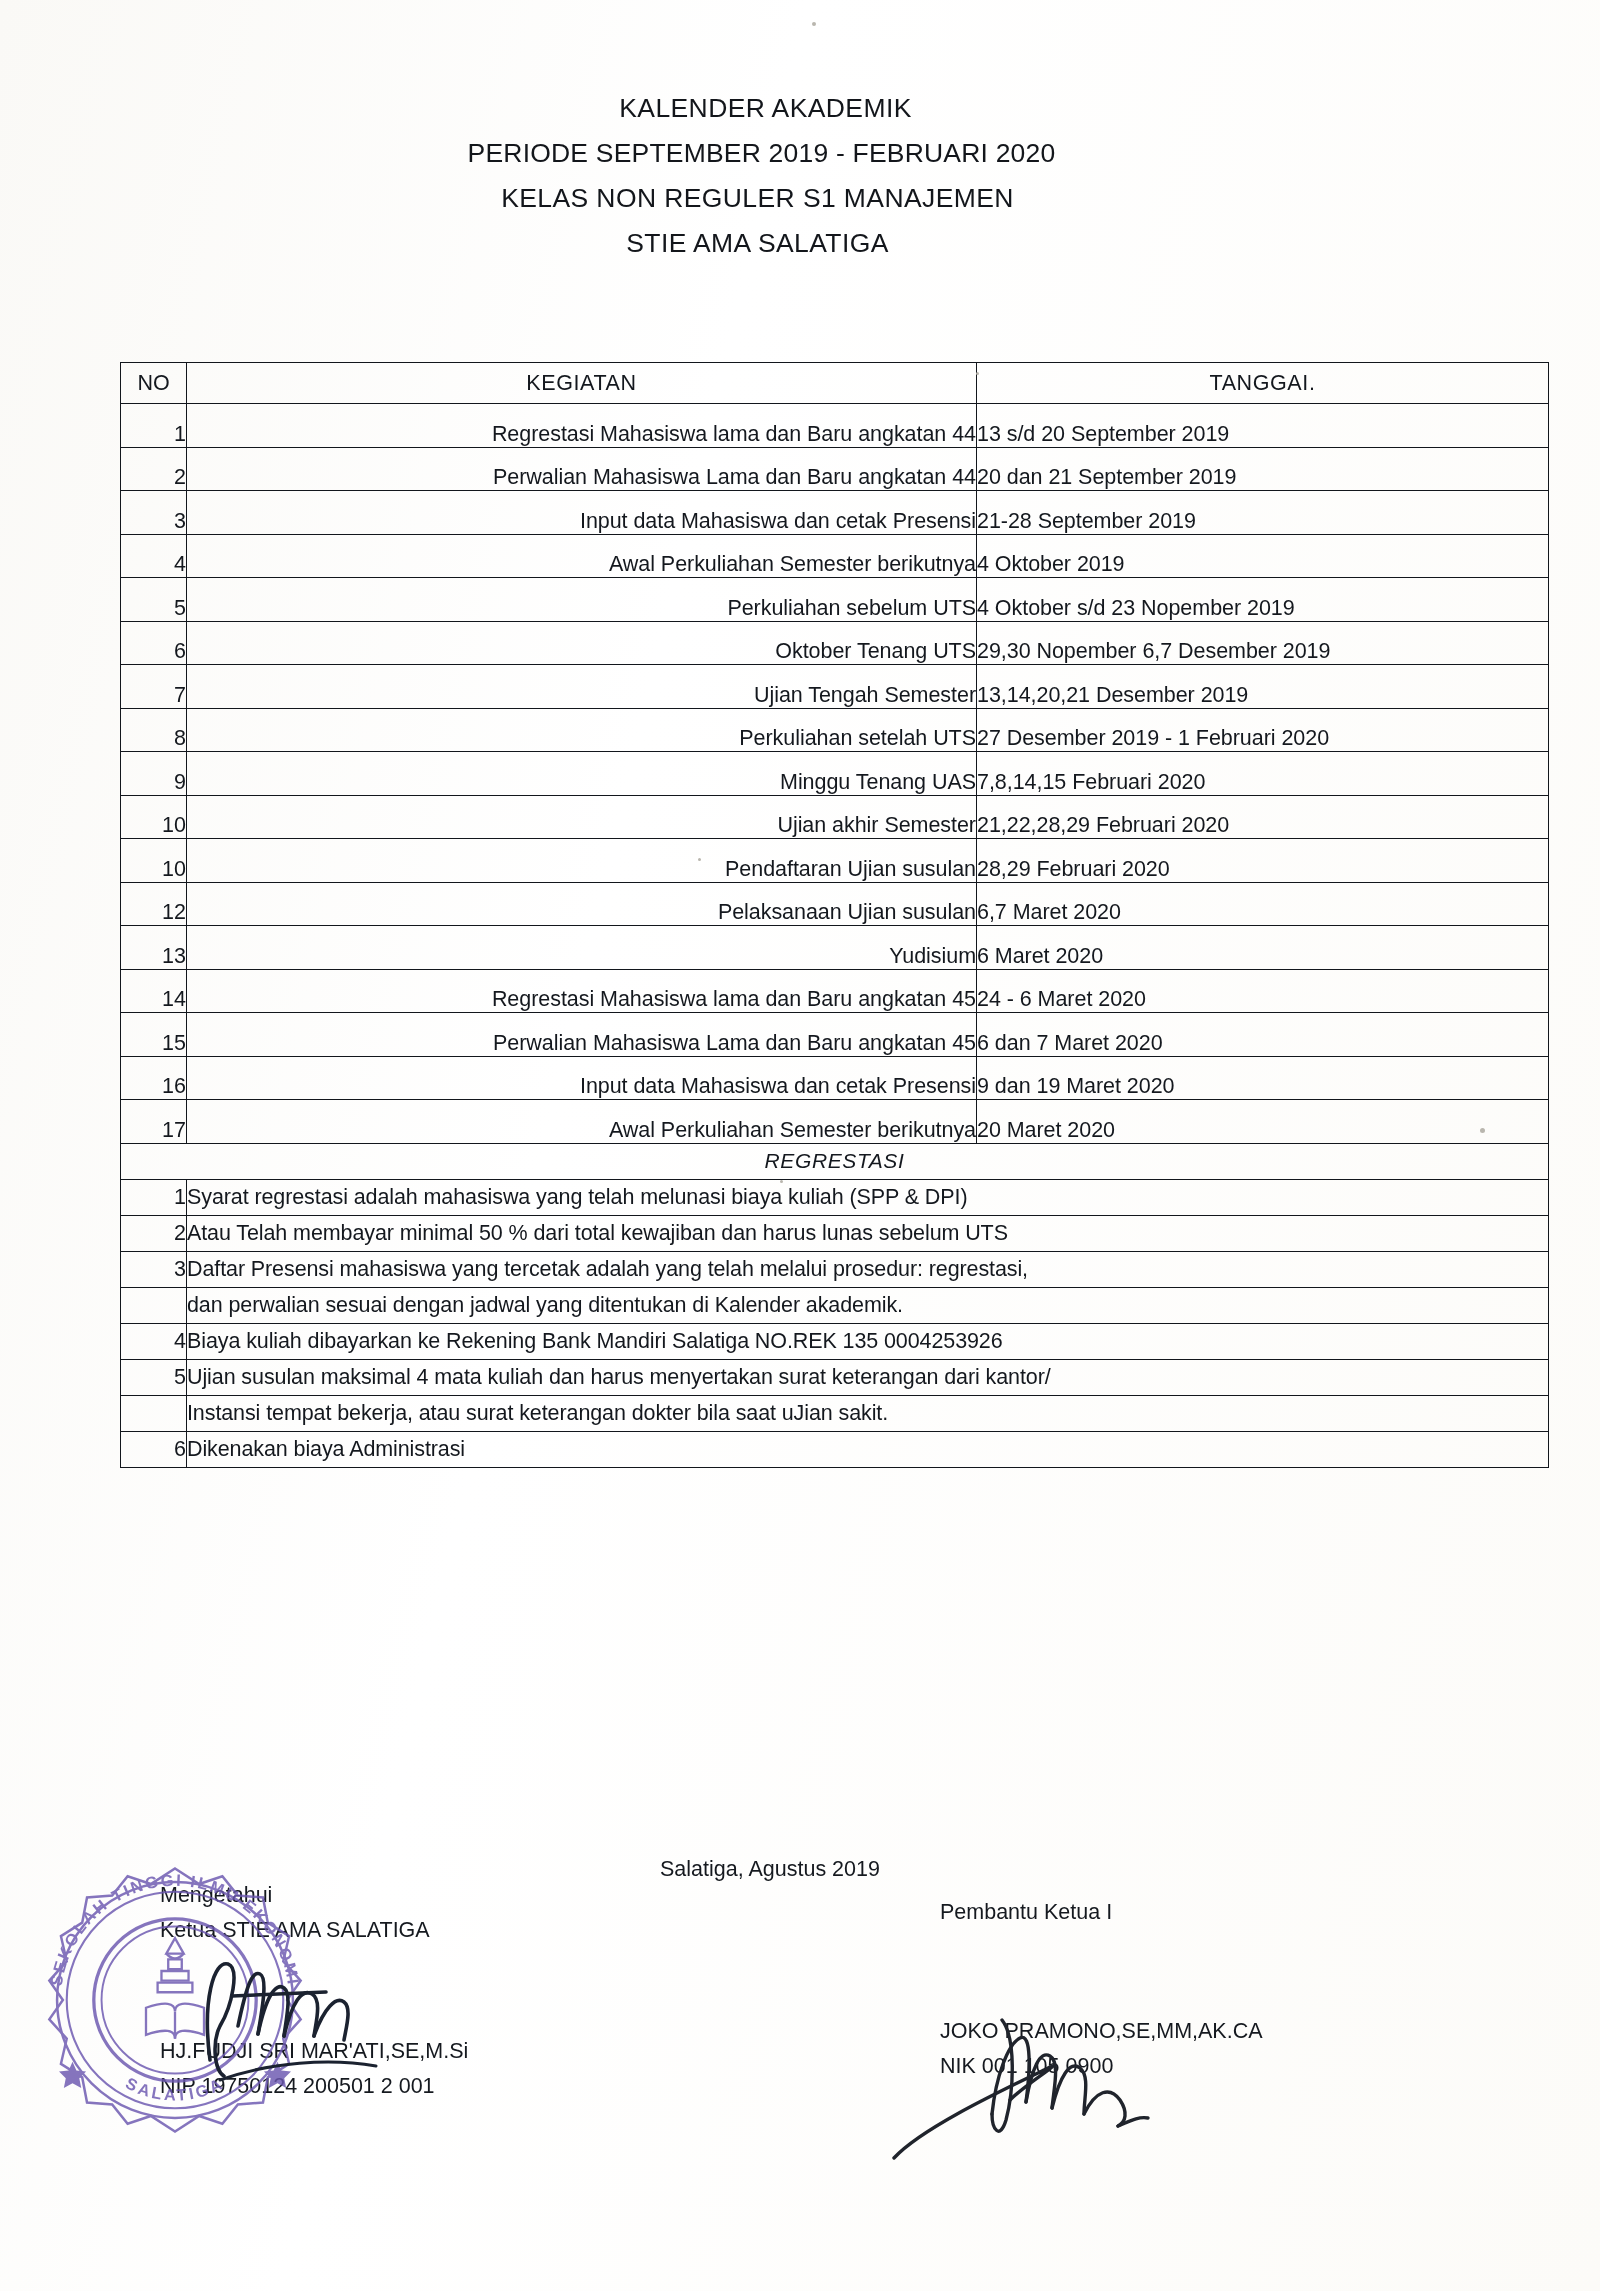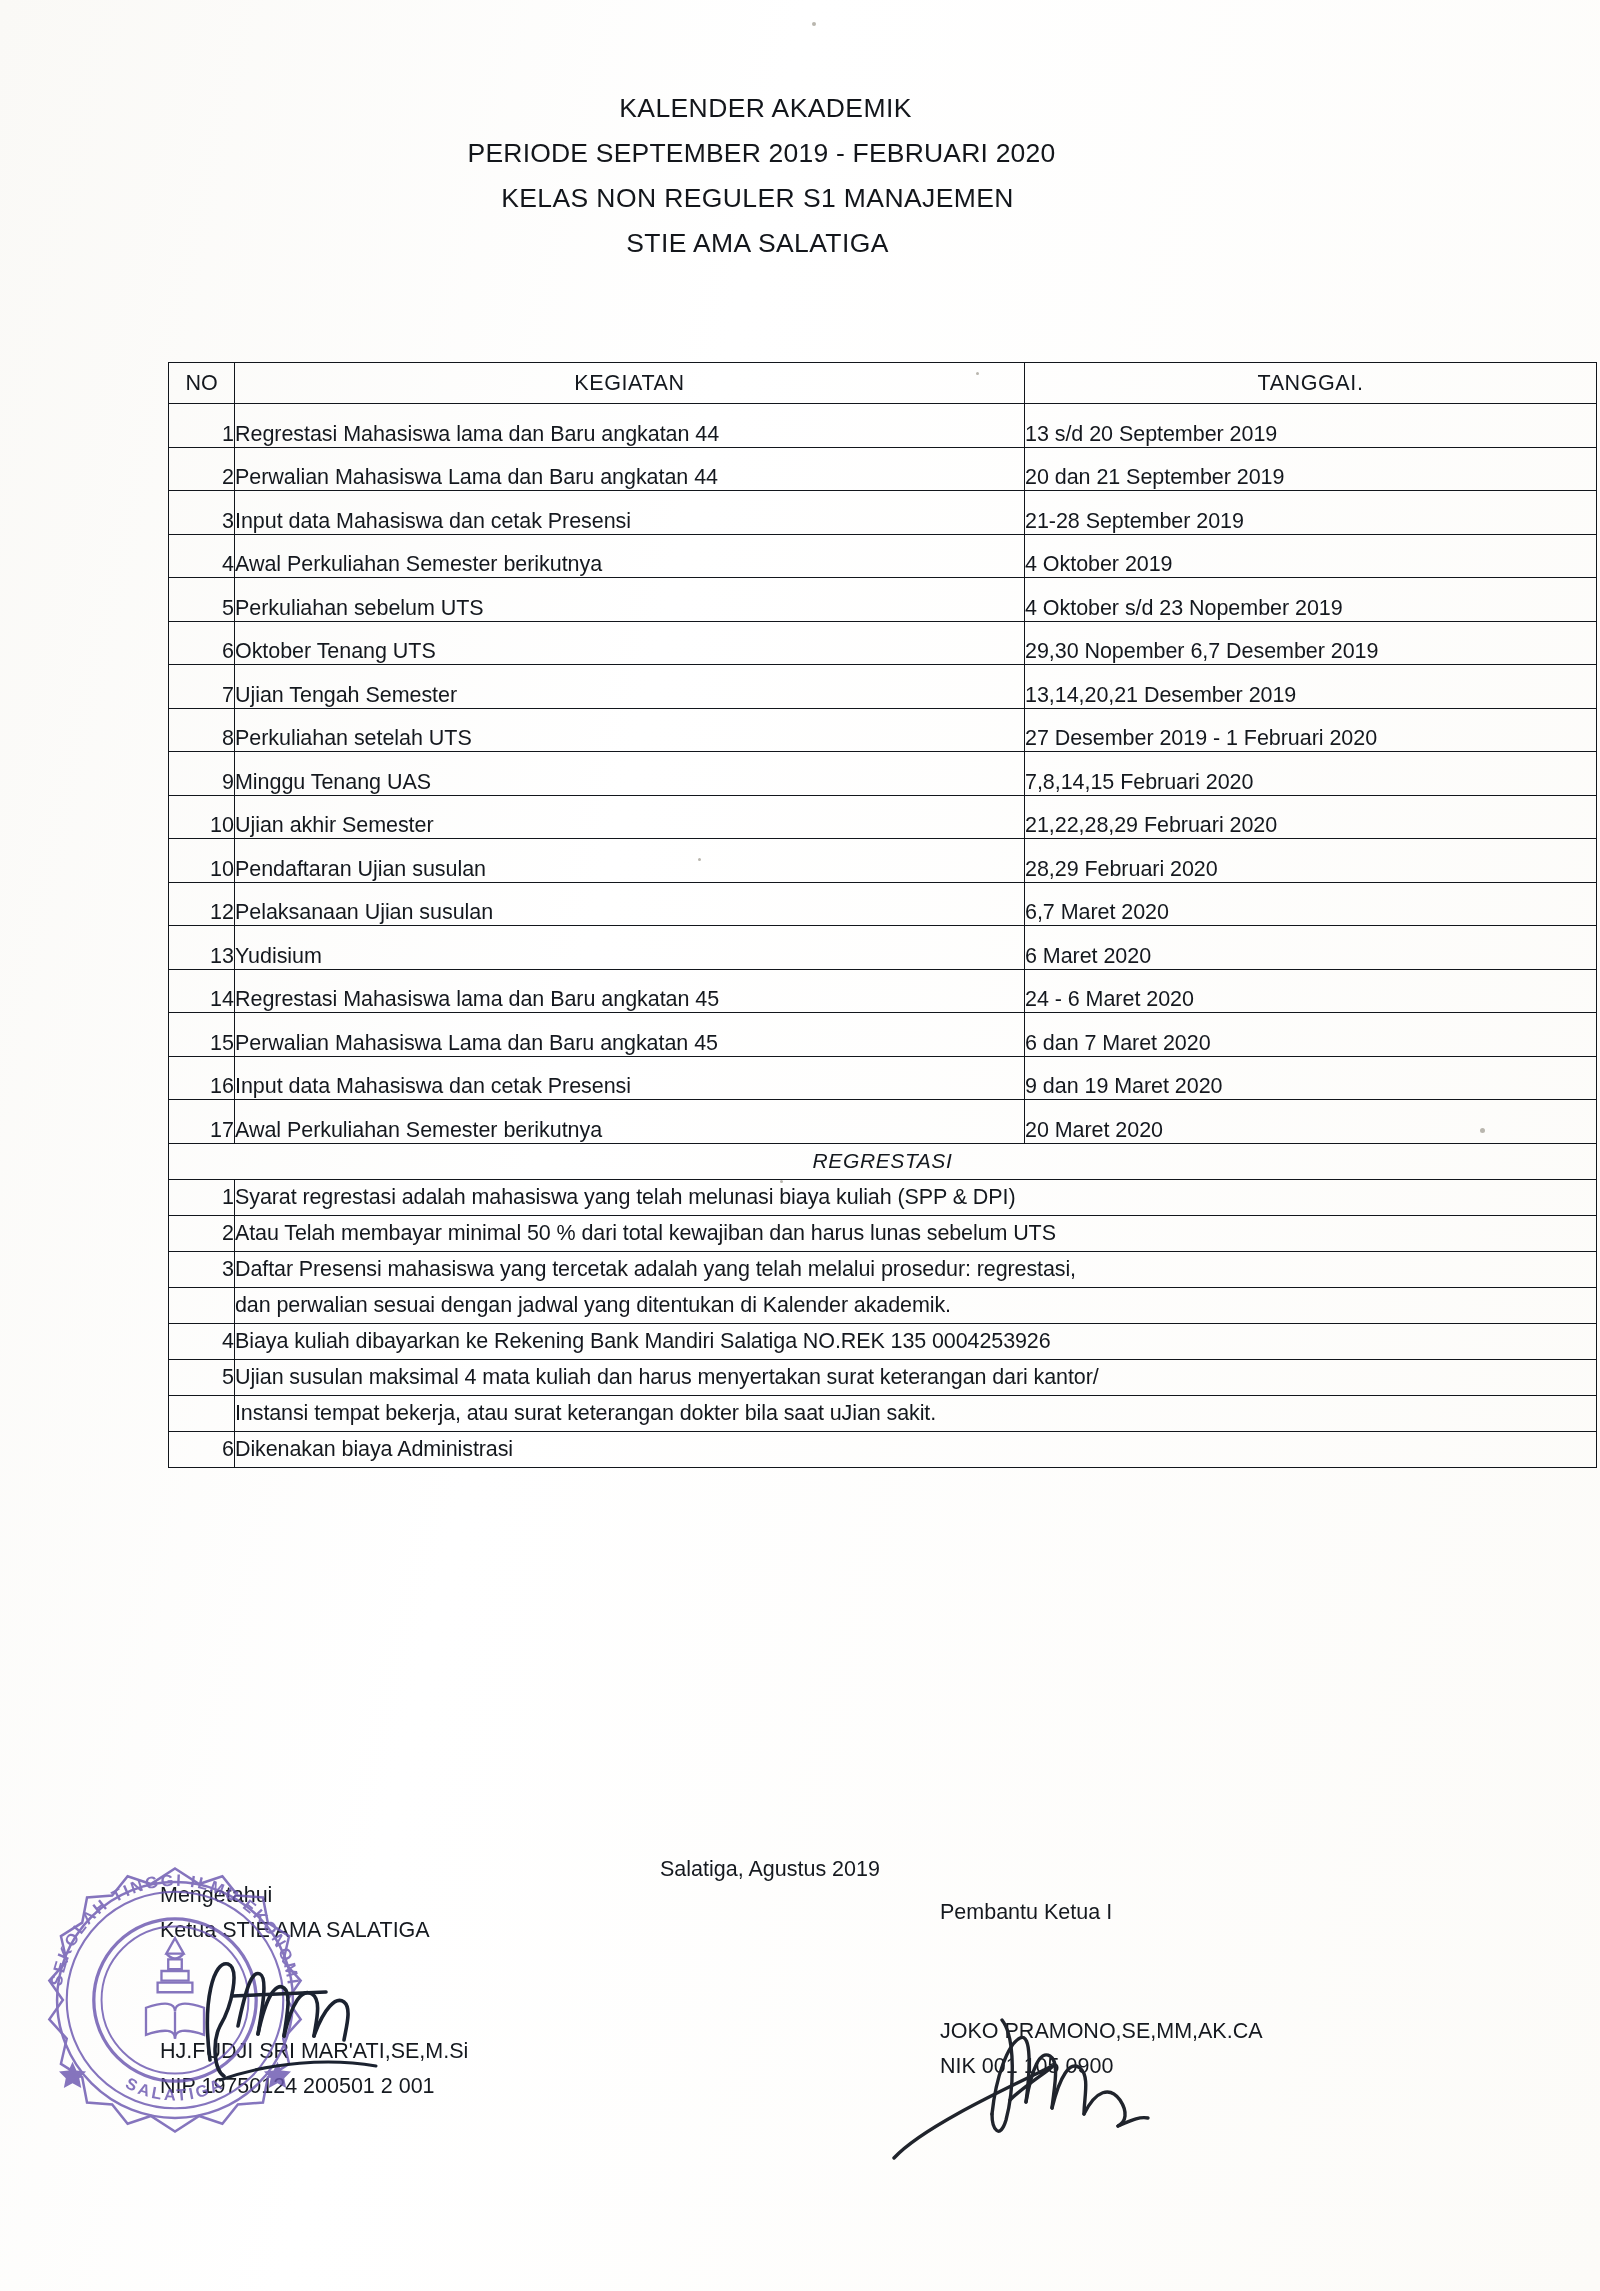--- a/index.html
+++ b/index.html
@@ -46,21 +46,20 @@
   .doc-head .line.l4 { transform: translateX(-22px); }
 
   
   .tbl {
     position: absolute;
     left: 120px;
     top: 362px;
     width: 1428px;
     border-collapse: collapse;
     table-layout: fixed;
-    margin-left: 48px;
   }
   .tbl td, .tbl th {
     border: 1.7px solid #12161c;
     padding: 0;
     font-weight: normal;
     vertical-align: bottom;
     font-size: 21.5px;
     color: #14181e;
   }
   col.c-no   { width: 66px; }
@@ -76,20 +75,21 @@
     text-align: right;
     padding-right: 7px;
     padding-bottom: 6px;
     font-size: 21.5px;
   }
   .r-act {
     padding-left: 7px;
     padding-bottom: 6px;
     font-size: 21.5px;
     letter-spacing: -0.05px;
+    text-align: right;
   }
   .r-date {
     padding-left: 9px;
     padding-bottom: 5px;
     font-size: 21.5px;
     letter-spacing: -0.05px;
   }
   .body-row td { height: 42.5px; }
 
   

